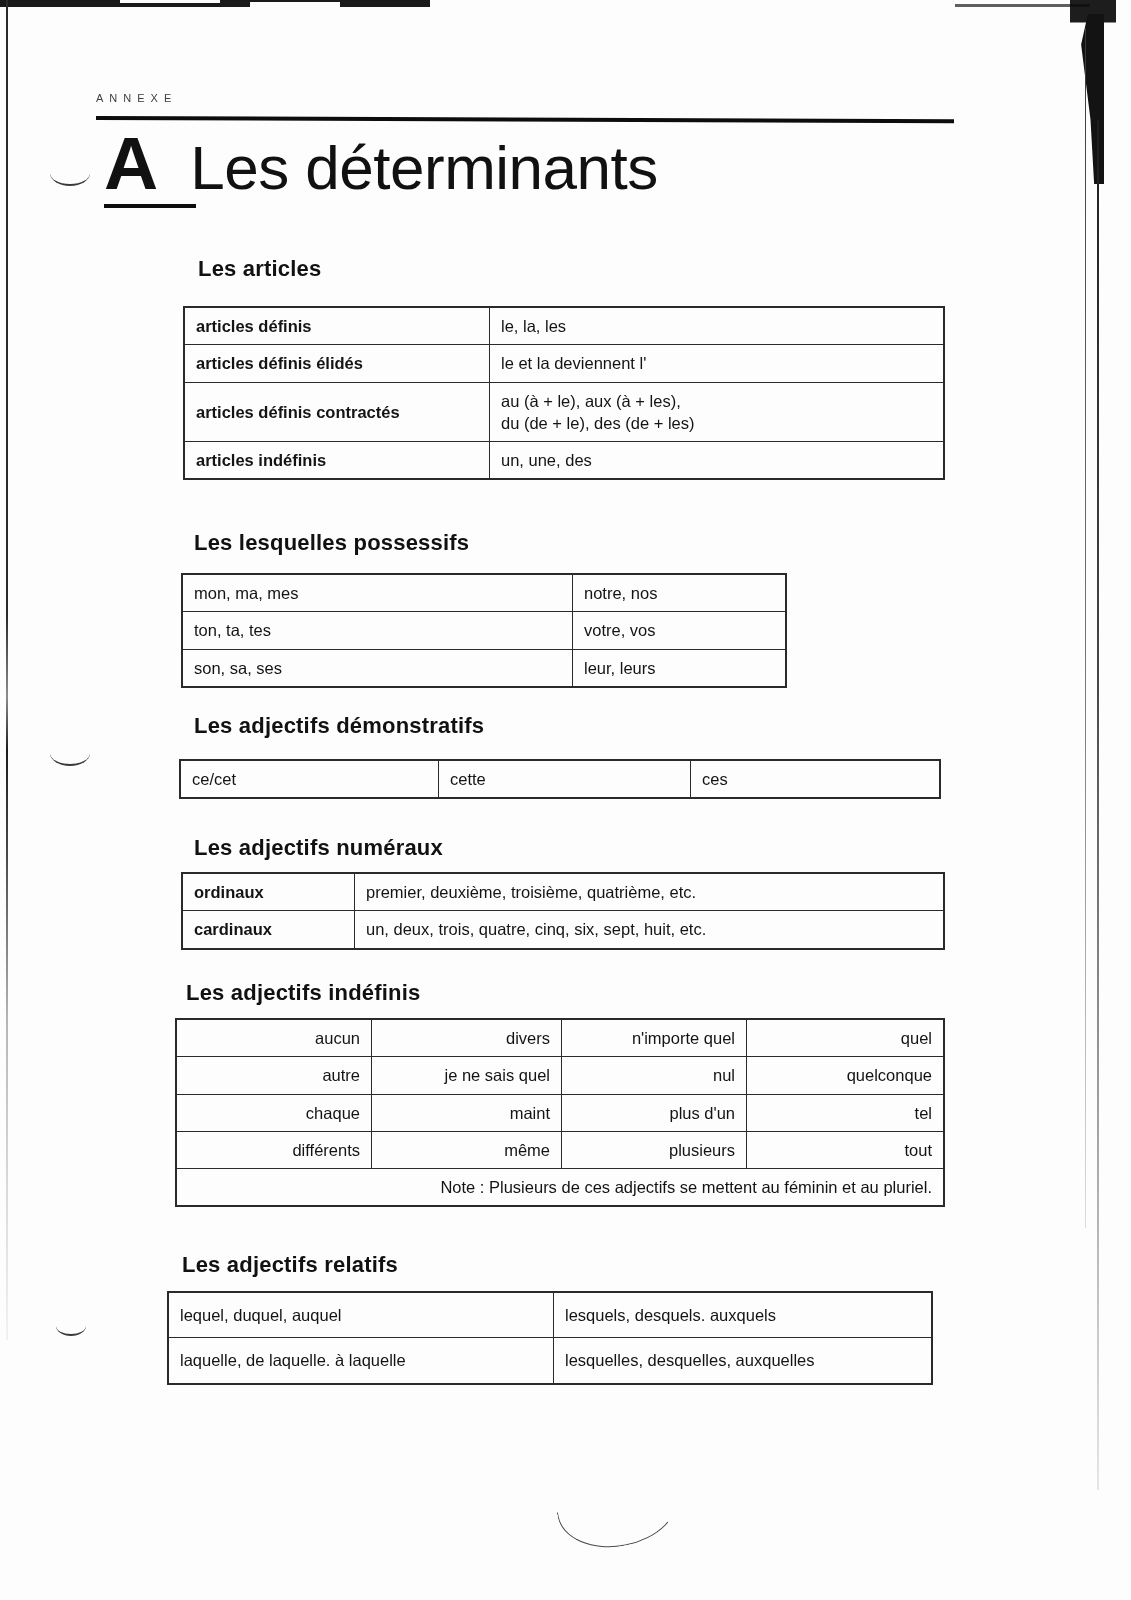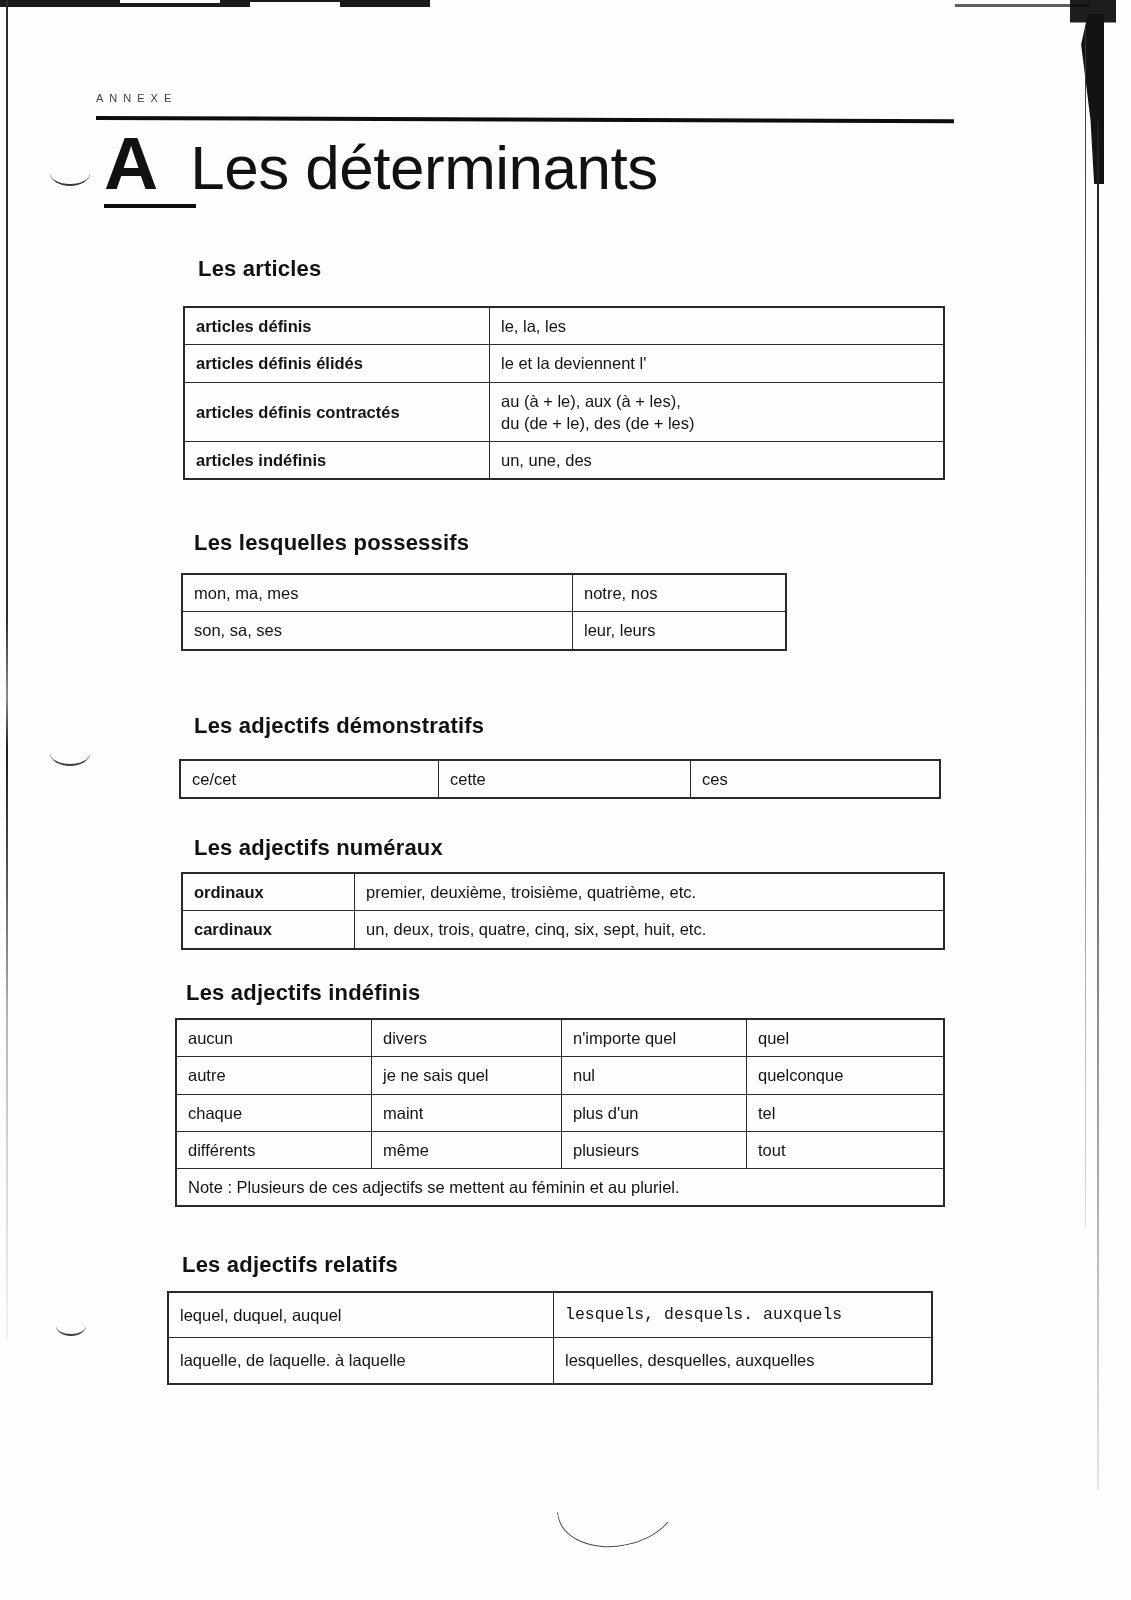--- a/index.html
+++ b/index.html
@@ -234,20 +234,24 @@
     <colgroup>
         <col style="width:390px;">
         <col>
       </colgroup>
     <tbody>
       <tr>
         <td>mon, ma, mes</td>
         <td>notre, nos</td>
       </tr>
       <tr>
+        <td>ton, ta, tes</td>
+        <td>votre, vos</td>
+      </tr>
+      <tr>
         <td>son, sa, ses</td>
         <td>leur, leurs</td>
       </tr>
     </tbody>
   </table>
 
   <div class="section-heading" style="left:194px; top:713px;">Les adjectifs démonstratifs</div>
   <table class="grid outer-heavy" style="left:180px; top:760px; width:760px;">
     <colgroup>
         <col style="width:258px;">
@@ -275,21 +279,21 @@
         <td>premier, deuxième, troisième, quatrième, etc.</td>
       </tr>
       <tr>
         <td class="label">cardinaux</td>
         <td>un, deux, trois, quatre, cinq, six, sept, huit, etc.</td>
       </tr>
     </tbody>
   </table>
 
   <div class="section-heading" style="left:186px; top:980px;">Les adjectifs indéfinis</div>
-  <table class="grid outer-heavy" style="left:176px; top:1019px; width:768px;">
+  <table class="grid outer-heavy" style="left:176px; top:1019px; width:768px;text-align:right;">
     <colgroup>
         <col style="width:195px;">
         <col style="width:190px;">
         <col style="width:185px;">
         <col>
       </colgroup>
     <tbody>
       <tr>
         <td>aucun</td>
         <td>divers</td>
@@ -322,21 +326,21 @@
 
   <div class="section-heading" style="left:182px; top:1252px;">Les adjectifs relatifs</div>
   <table class="grid outer-heavy" style="left:168px; top:1292px; width:764px;">
     <colgroup>
         <col style="width:385px;">
         <col>
       </colgroup>
     <tbody>
       <tr>
         <td style="padding:11px;">lequel, duquel, auquel</td>
-        <td style="padding:11px;font-family:Liberation Mono, monospace;">lesquels, desquels. auxquels</td>
+        <td style="padding:11px;">lesquels, desquels. auxquels</td>
       </tr>
       <tr>
         <td style="padding:11px; border-top-color:transparent;">laquelle, de laquelle. à laquelle</td>
         <td style="padding:11px; border-top-color:transparent;">lesquelles, desquelles, auxquelles</td>
       </tr>
     </tbody>
   </table>
 
 </div>
 

